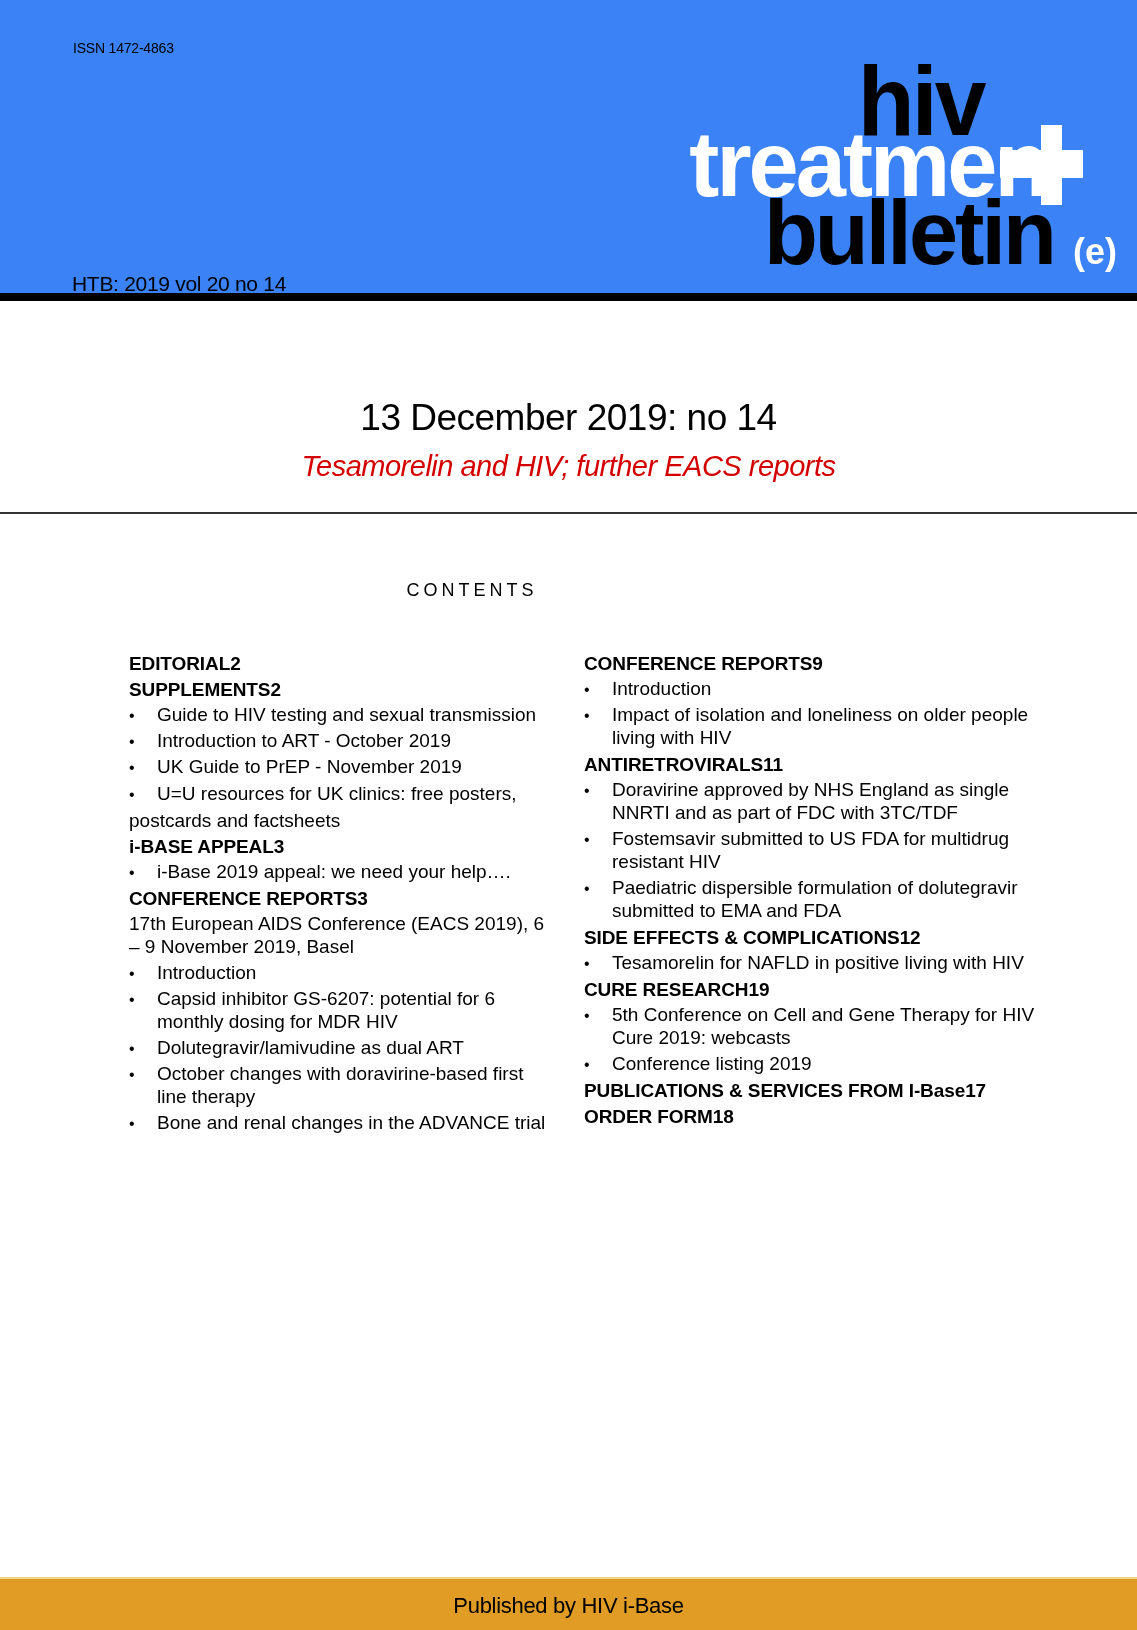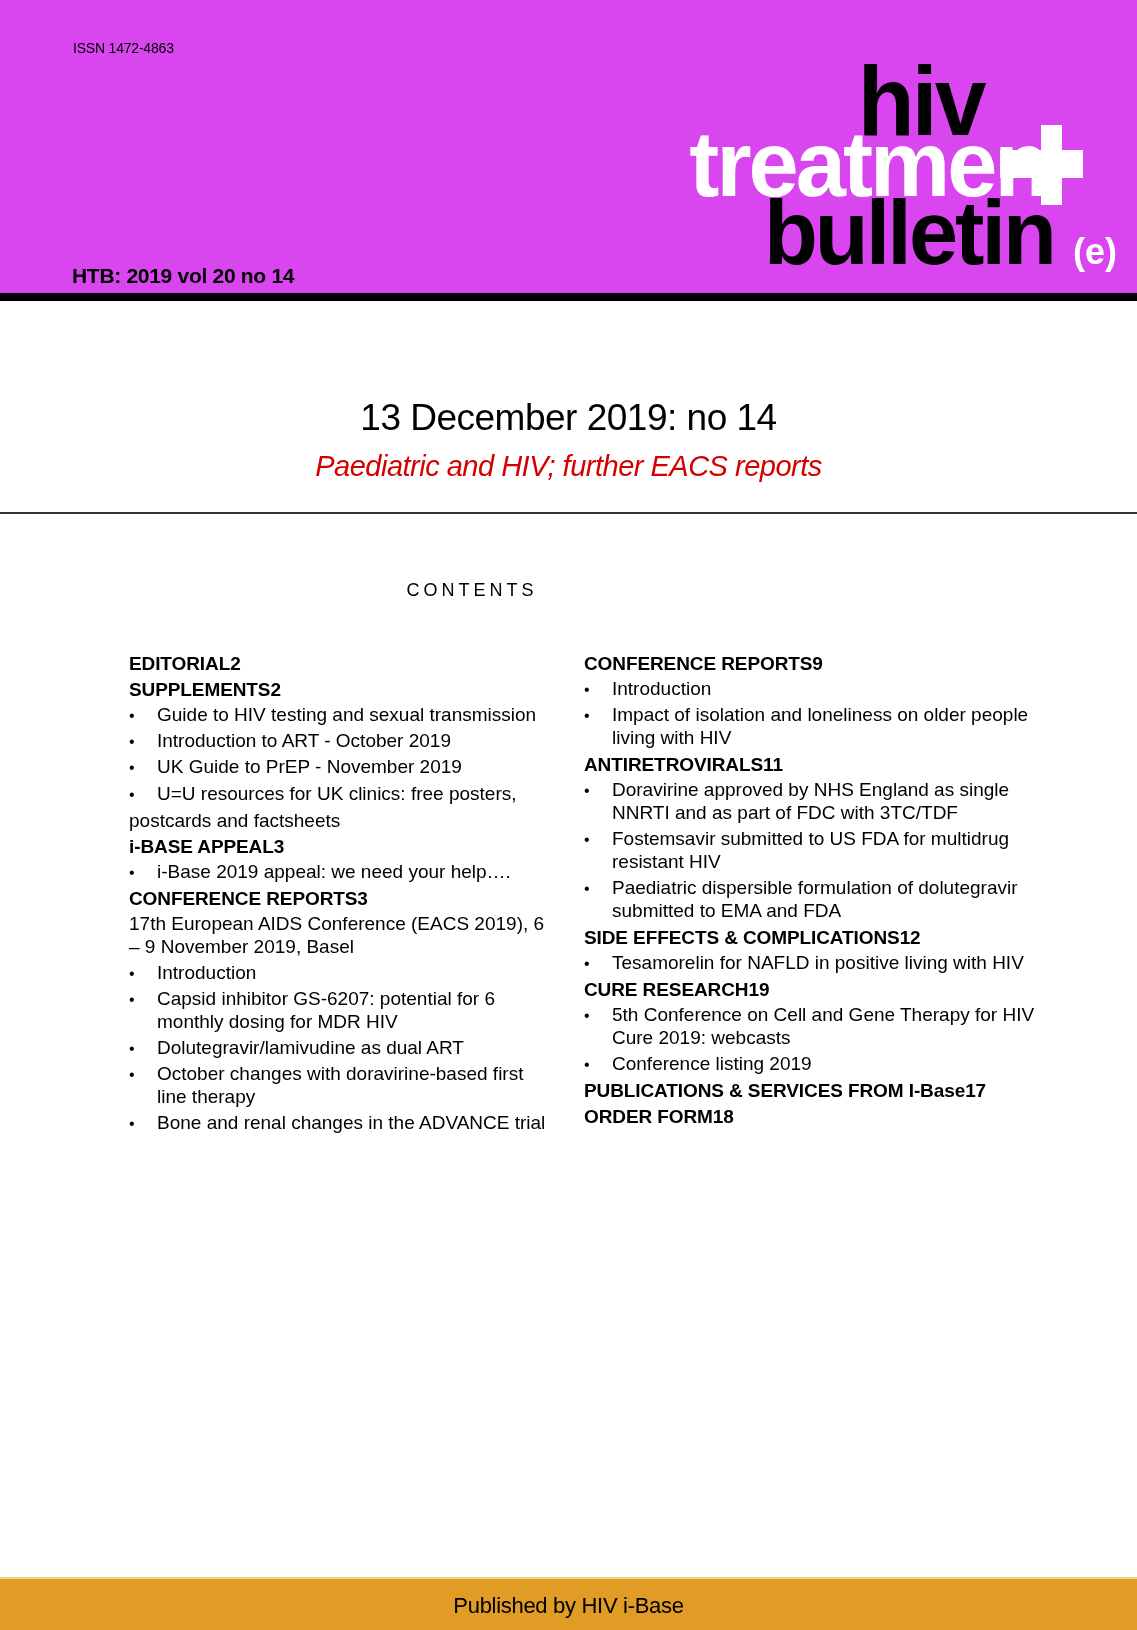--- a/index.html
+++ b/index.html
@@ -2,30 +2,30 @@
 <html><head>
 <meta charset="utf-8">
 <style>
   html, body { margin: 0; padding: 0; }
   body {
     width: 1137px; height: 1630px; position: relative; overflow: hidden;
     background: #ffffff; font-family: "Liberation Sans", sans-serif; color: #000;
   }
   .header {
     position: absolute; left: 0; top: 0; width: 1137px; height: 293px;
-    background: #d946ef;
+    background: #3b82f6;
   }
   .header-bar {
     position: absolute; left: 0; top: 293px; width: 1137px; height: 8px; background: #000;
   }
   .issn {
     position: absolute; left: 73px; top: 40px; font-size: 14px; letter-spacing: -0.2px;
   }
   .htb {
-    position: absolute; left: 72px; top: 264px; font-size: 21px; font-weight: bold; letter-spacing: -0.3px;
+    position: absolute; left: 72px; top: 272px; font-size: 21px; font-weight: normal; letter-spacing: -0.3px;
   }
   .logo { position: absolute; left: 0; top: 0; width: 1137px; height: 211px; }
   .logo .w {
     position: absolute; font-weight: bold; line-height: 1; white-space: nowrap;
     transform-origin: right top;
   }
   .logo-hiv { right: 153px; top: 52px; font-size: 98px; color: #000; letter-spacing: -3px; transform: scaleX(0.95); }
   .logo-treat { right: 90px; top: 118px; font-size: 92px; color: #fff; letter-spacing: -3px; transform: scaleX(0.98); }
   .logo-bull { right: 83px; top: 188px; font-size: 90px; color: #000; letter-spacing: -3px; transform: scaleX(0.98); }
   .logo-e { right: 20px; top: 234px; font-size: 36px; color: #fff; }
@@ -79,21 +79,21 @@
     <div class="plus-v"></div>
     <span class="w logo-hiv">hiv</span>
     <span class="w logo-treat">treatmen</span>
     <span class="w logo-bull">bulletin</span>
     <span class="w logo-e">(e)</span>
   </div>
 </div>
 <div class="header-bar"></div>
 
 <div class="issue-date">13 December 2019: no 14</div>
-<div class="issue-subtitle">Paediatric and HIV; further EACS reports</div>
+<div class="issue-subtitle">Tesamorelin and HIV; further EACS reports</div>
 <div class="divider"></div>
 
 <div class="contents-label">CONTENTS</div>
 
 <div class="col col-left" id="col-left">
     <div class="sec">
       <span>EDITORIAL</span>
       <span class="pg">2</span>
     </div>
     <div class="sec">

